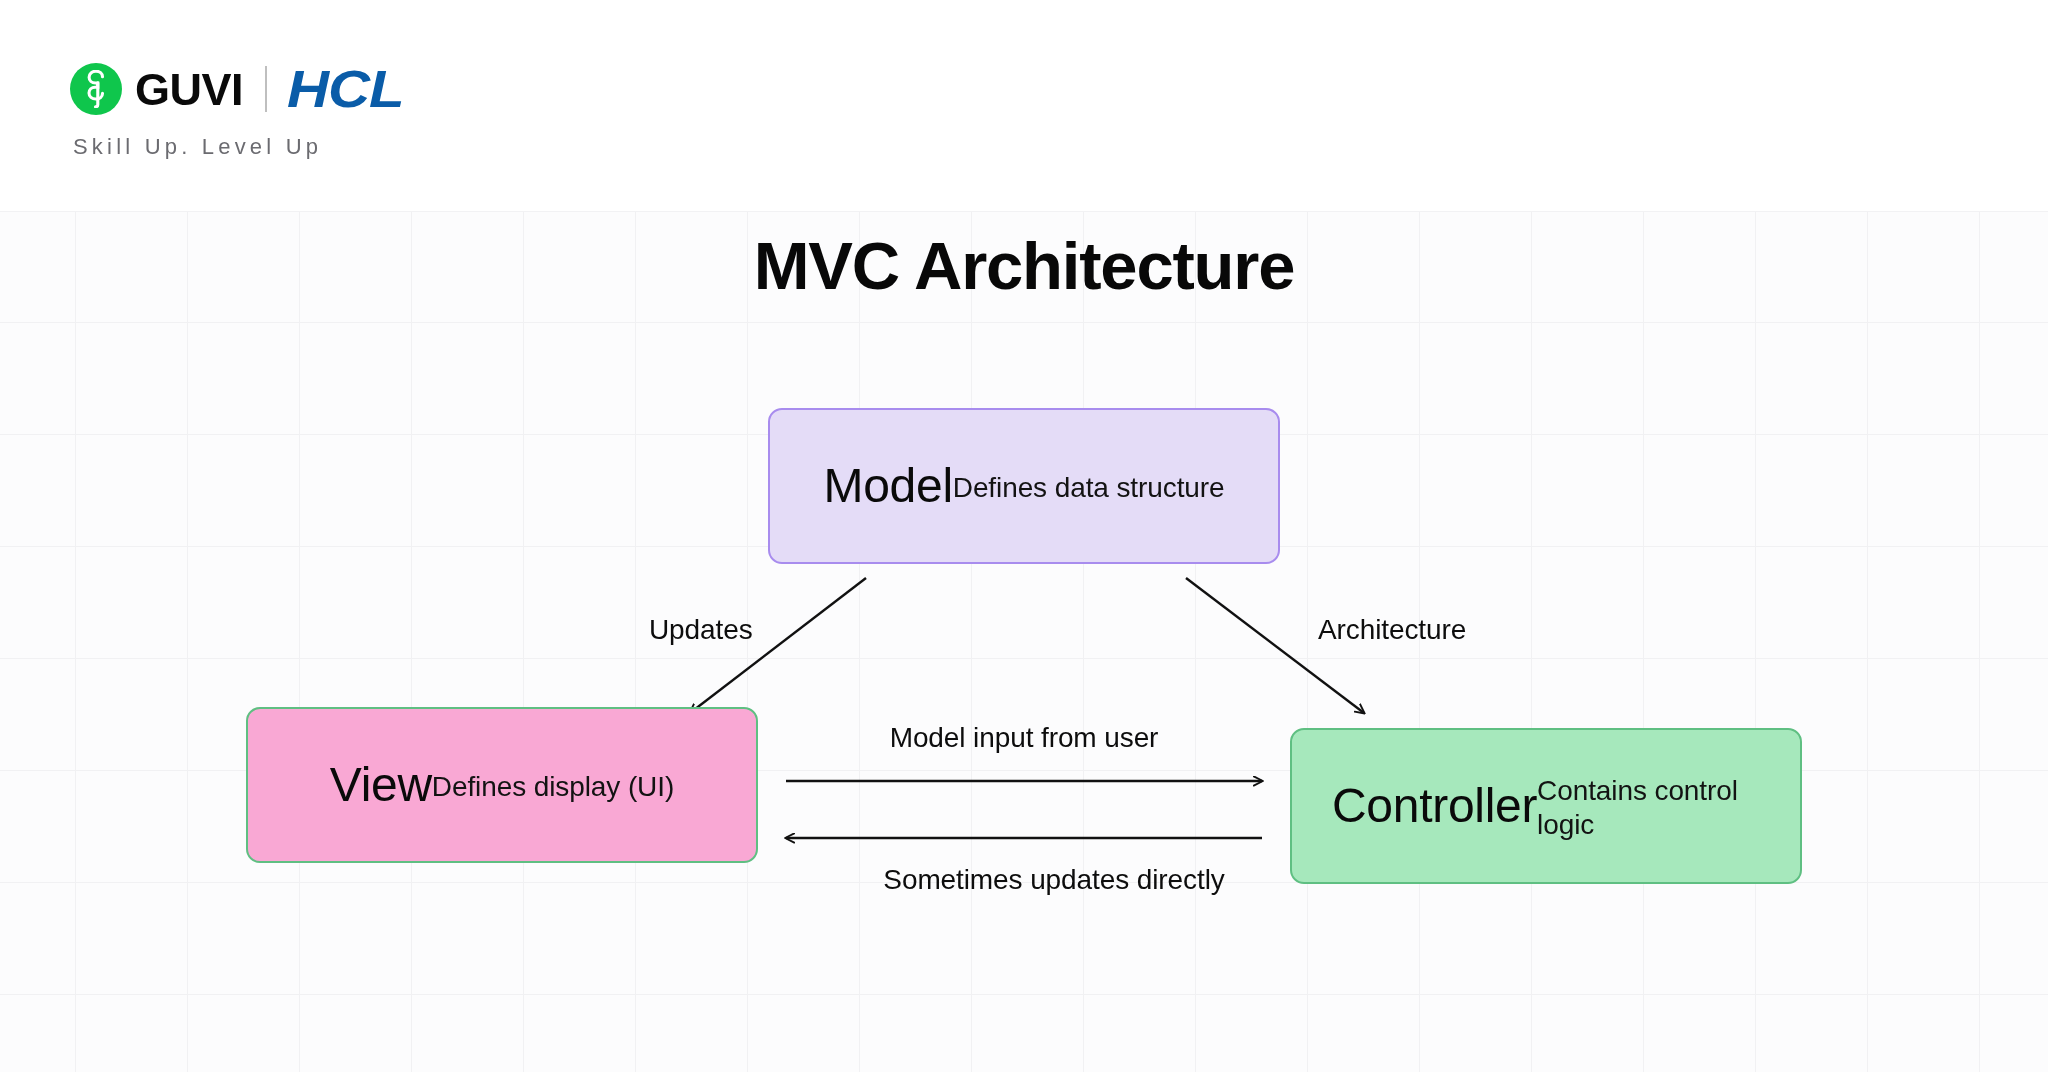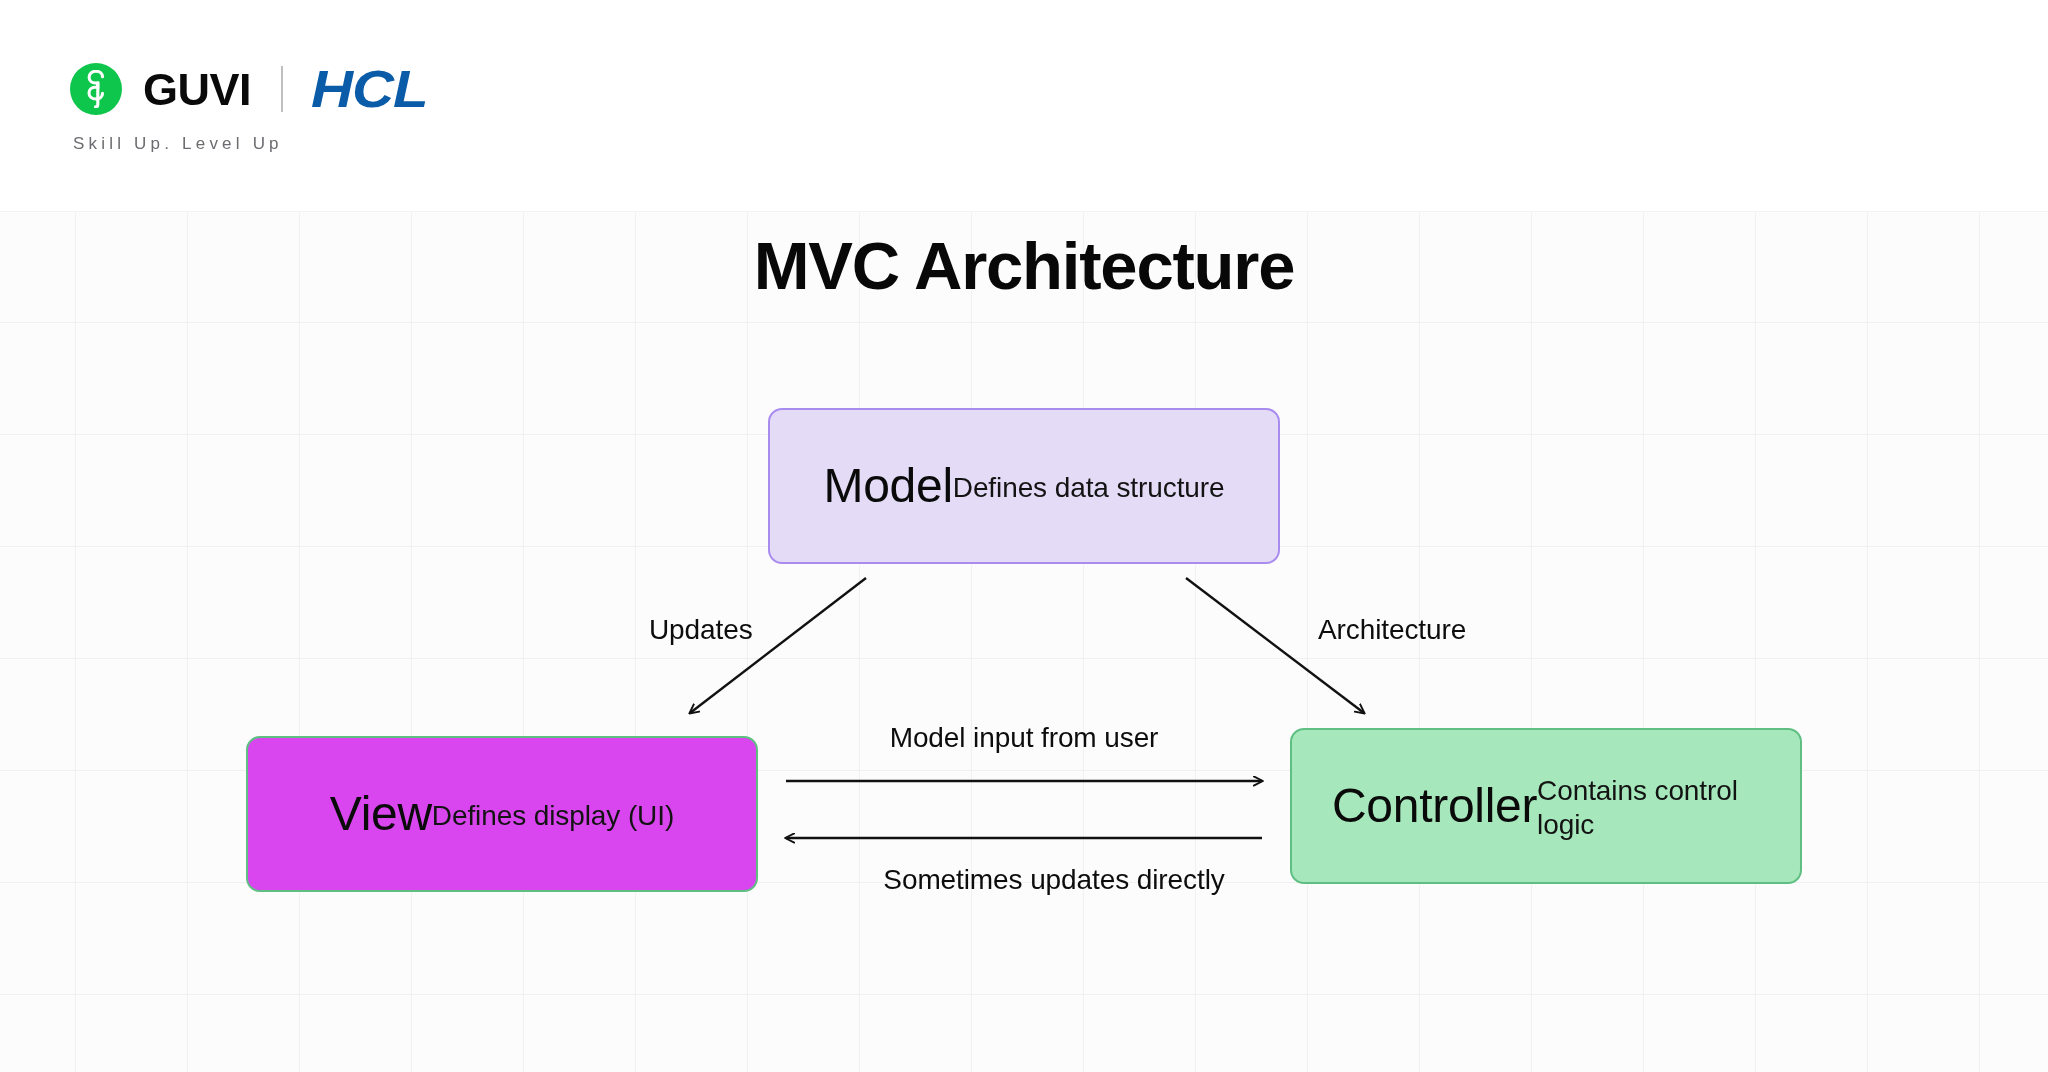--- a/index.html
+++ b/index.html
@@ -44,21 +44,20 @@
     position: absolute;
     left: 70px; top: 58px;
     display: flex;
     flex-direction: column;
     align-items: flex-start;
   }
   .brand-row {
     display: flex;
     align-items: center;
     height: 62px;
-    gap: 8px;
   }
   .guvi-mark {
     width: 52px; height: 52px;
     border-radius: 50%;
     background: #0FC64C;
     display: flex;
     align-items: center;
     justify-content: center;
     flex: none;
   }
@@ -86,21 +85,21 @@
     font-style: italic;
     letter-spacing: -1px;
     color: #0A5CA8;
     line-height: 1;
     transform: scaleX(1.12);
     transform-origin: left center;
   }
   .tagline {
     margin-top: 14px;
     margin-left: 3px;
-    font-size: 17px;
+    font-size: 22px;
     font-weight: 500;
     letter-spacing: 4.2px;
     color: #6B6B70;
     white-space: nowrap;
   }
   #page-title {
     position: absolute;
     left: 0; top: 232px;
     width: 2048px;
     text-align: center;
@@ -135,23 +134,23 @@
     margin-top: 4px;
     letter-spacing: -0.1px;
   }
   #node-model {
     left: 768px; top: 408px;
     width: 512px; height: 156px;
     background: #E4DCF7;
     border: 2px solid #A88CEE;
   }
   #node-view {
-    left: 246px; top: 736px;
+    left: 246px; top: 707px;
     width: 512px; height: 156px;
-    background: #d946ef;
+    background: #f9a8d4;
     border: 2px solid #5FBF82;
   }
   #node-controller {
     left: 1290px; top: 728px;
     width: 512px; height: 156px;
     background: #A6E8BC;
     border: 2px solid #5FBF82;
     padding-left: 40px;
   }
   

